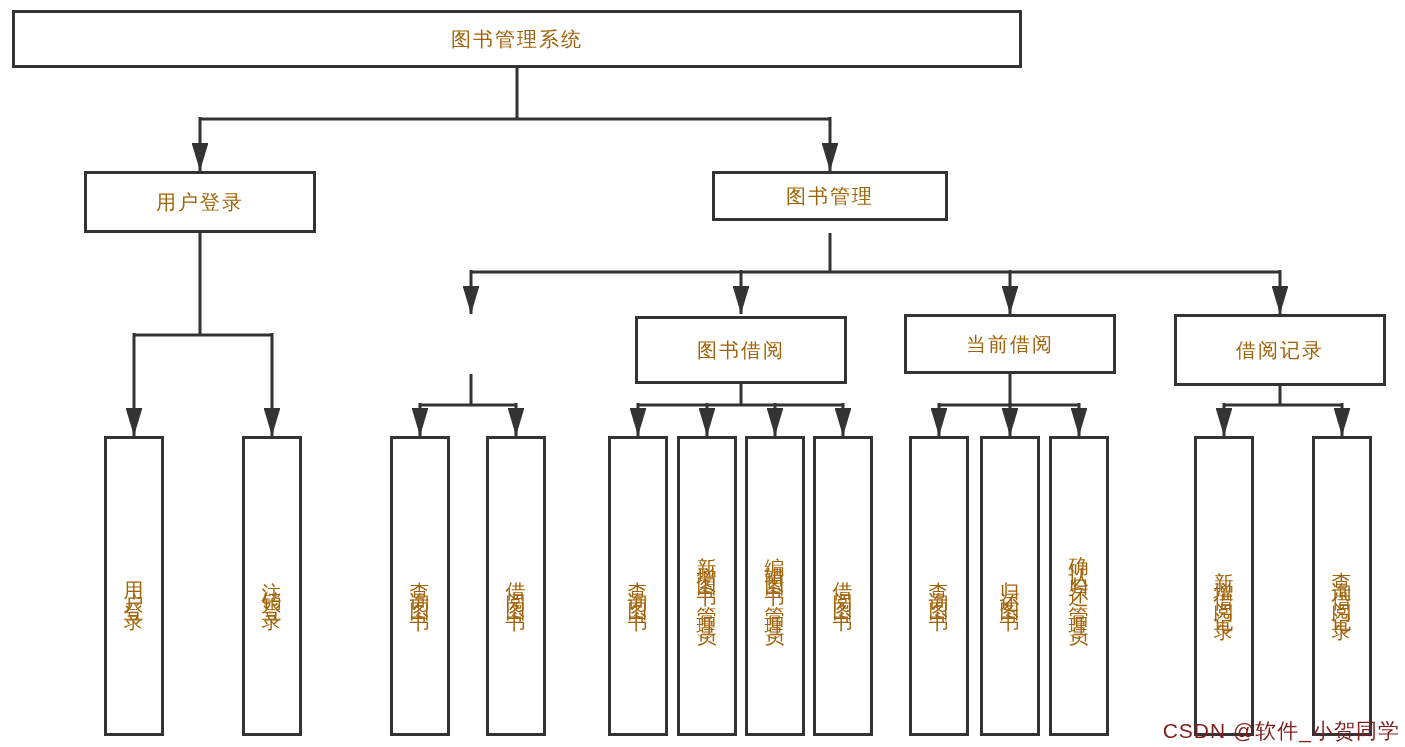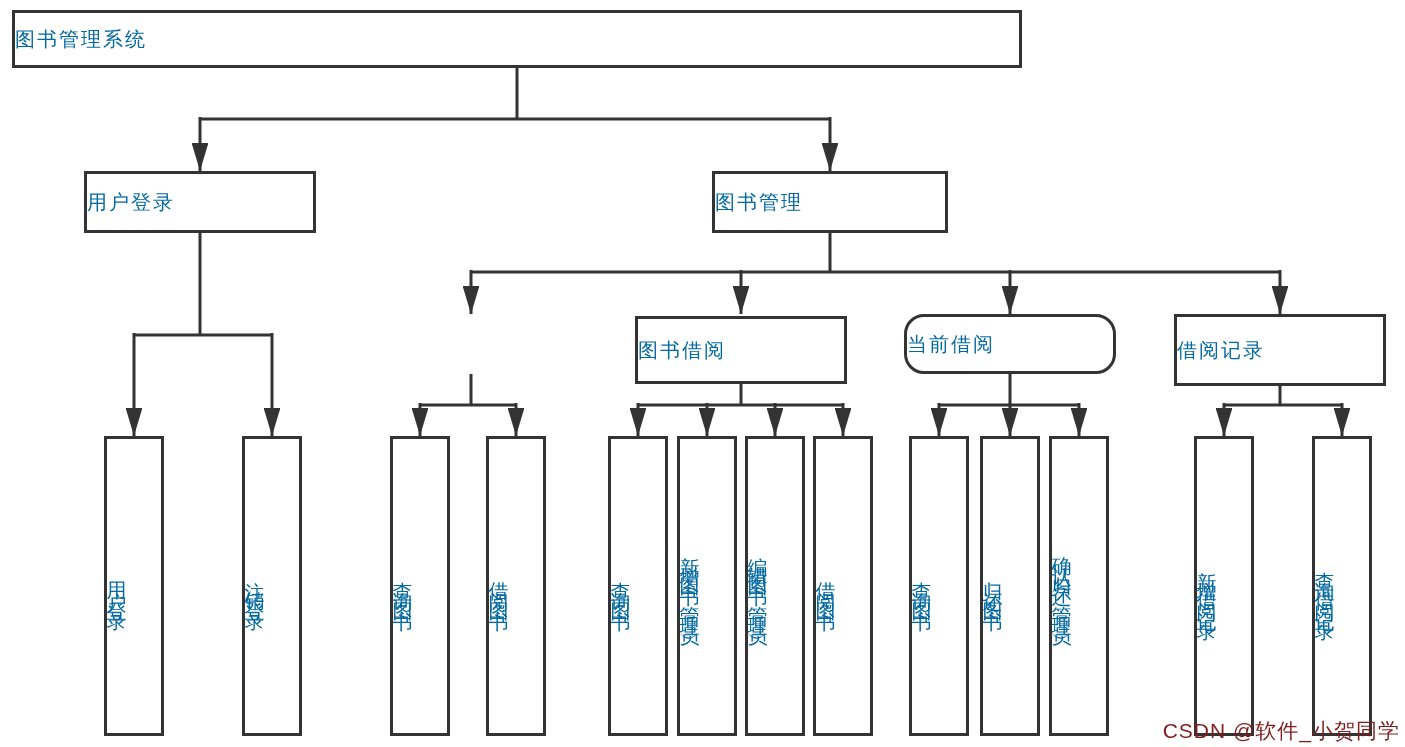--- a/index.html
+++ b/index.html
@@ -21,21 +21,22 @@
     top: 0;
     pointer-events: none;
   }
   .node {
     position: absolute;
     box-sizing: border-box;
     border: 3px solid #333333;
     background: #ffffff;
     display: flex;
     align-items: center;
-    color: #0369a1;
+    justify-content: center;
+    color: #a16207;
   }
   .h-node {
     font-size: 20px;
     letter-spacing: 2px;
     white-space: nowrap;
   }
   .v-node .v-label {
     writing-mode: vertical-rl;
     text-orientation: mixed;
     font-size: 20px;
@@ -108,28 +109,28 @@
     </g>
   </svg>
 
   <div class="node h-node" style="left:12px; top:10px; width:1010px; height:58px;">
     <span>图书管理系统</span>
   </div>
 
   <div class="node h-node" style="left:84px; top:171px; width:232px; height:62px;">
     <span>用户登录</span>
   </div>
-  <div class="node h-node" style="left:712px; top:171px; width:236px; height:62px;">
+  <div class="node h-node" style="left:712px; top:171px; width:236px; height:50px;">
     <span>图书管理</span>
   </div>
 
   <div class="node h-node" style="left:635px; top:316px; width:212px; height:68px;">
     <span>图书借阅</span>
   </div>
-  <div class="node h-node" style="left:904px; top:314px; width:212px; height:60px;border-radius:20px;">
+  <div class="node h-node" style="left:904px; top:314px; width:212px; height:60px;">
     <span>当前借阅</span>
   </div>
   <div class="node h-node" style="left:1174px; top:314px; width:212px; height:72px;">
     <span>借阅记录</span>
   </div>
 
   <div class="node v-node" style="left:104px; top:436px; width:60px; height:300px;">
     <span class="v-label">用户登录</span>
   </div>
   <div class="node v-node" style="left:242px; top:436px; width:60px; height:300px;">

